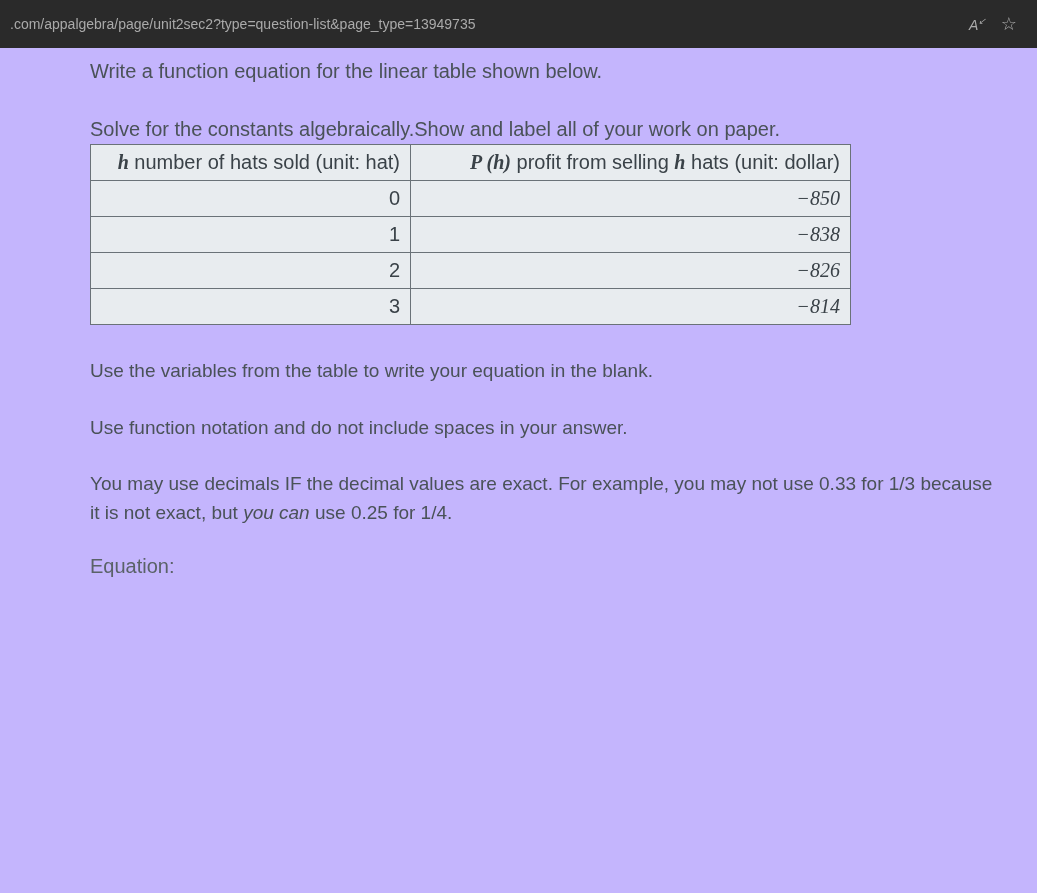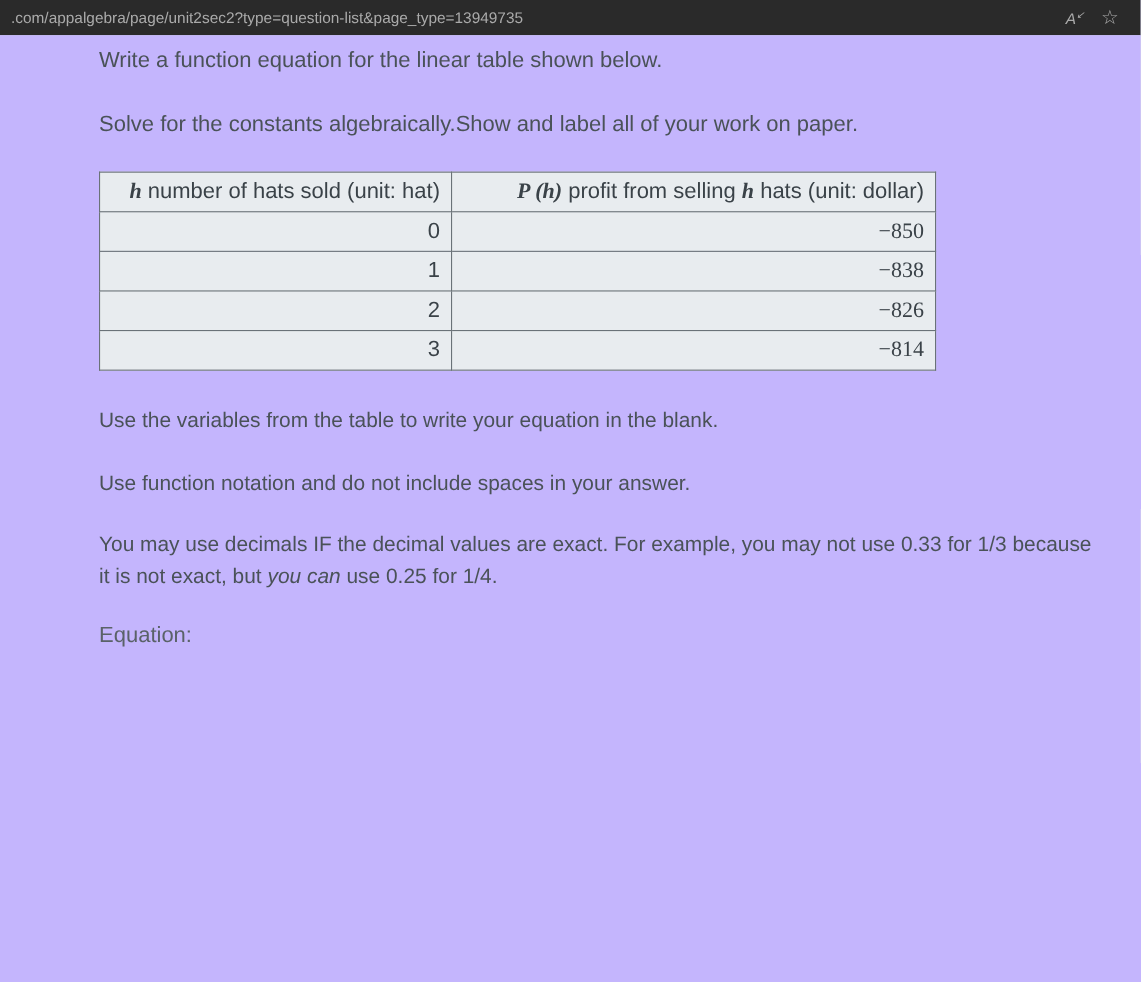--- a/index.html
+++ b/index.html
@@ -9,21 +9,21 @@
     }
     body {
       font-family: Arial, sans-serif;
       background: #dce0e3;
       width: 1037px;
       height: 893px;
       overflow: hidden;
     }
     .browser-bar {
       background: #2a2a2a;
-      height: 32px;
+      height: 48px;
       display: flex;
       align-items: center;
       padding: 0 10px;
       color: #aaa;
       font-size: 14px;
       justify-content: space-between;
     }
     .url-section {
       flex: 1;
       overflow: hidden;
@@ -48,21 +48,20 @@
     .content {
       background: #c4b5fd;
       padding: 8px 37px 20px 90px;
       min-height: calc(100% - 32px);
       color: #3a4248;
     }
     .instruction {
       font-size: 20px;
       line-height: 1.5;
       color: #4a5258;
-      margin-bottom: 28px;
     }
     .instruction-first {
       margin-bottom: 28px;
       margin-top: 0;
     }
     table {
       border-collapse: collapse;
       margin-bottom: 32px;
       background: #e8ecef;
     }
@@ -102,20 +101,21 @@
     .italic {
       font-style: italic;
     }
     .equation-label {
       font-size: 20px;
       color: #5a6268;
       margin-top: 10px;
     }
     .minus {
       font-family: 'Times New Roman', serif;
+      font-style: italic;
     }
   </style>
 </head>
 <body>
 
 <div class="browser-bar">
   <div class="url-section">
     <span>.com/</span><span>appalgebra/page/unit2sec2?type=question-list&amp;page_type=13949735</span>
   </div>
   <div class="browser-icons">

